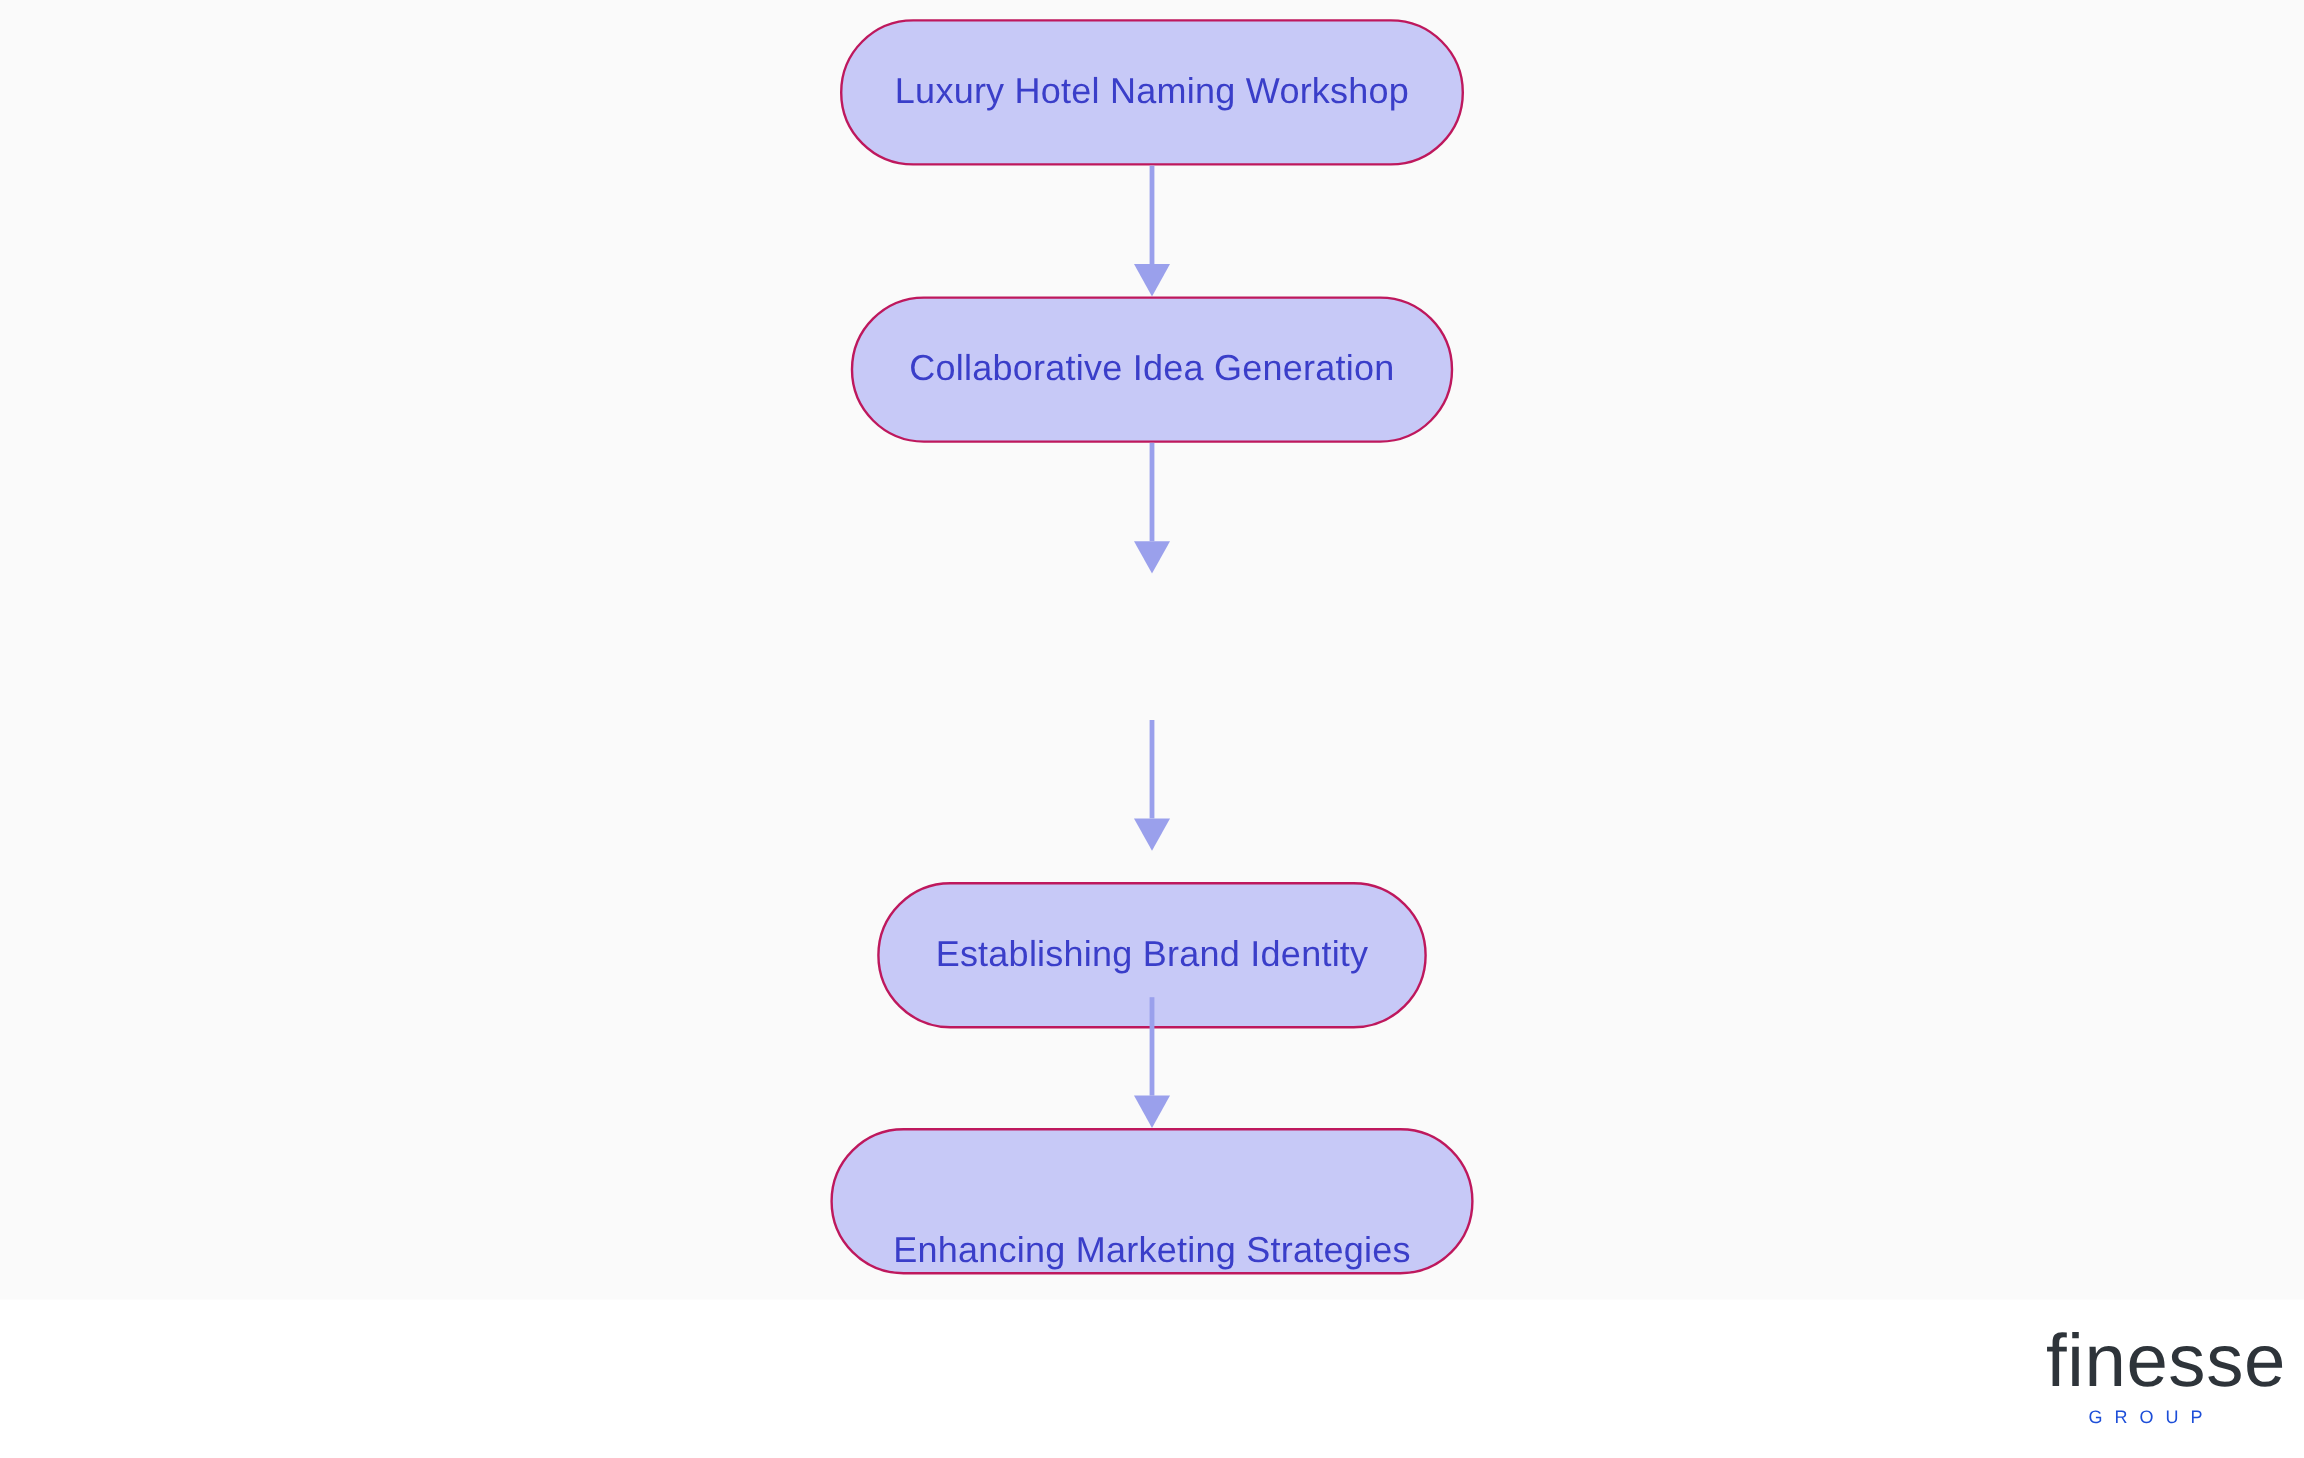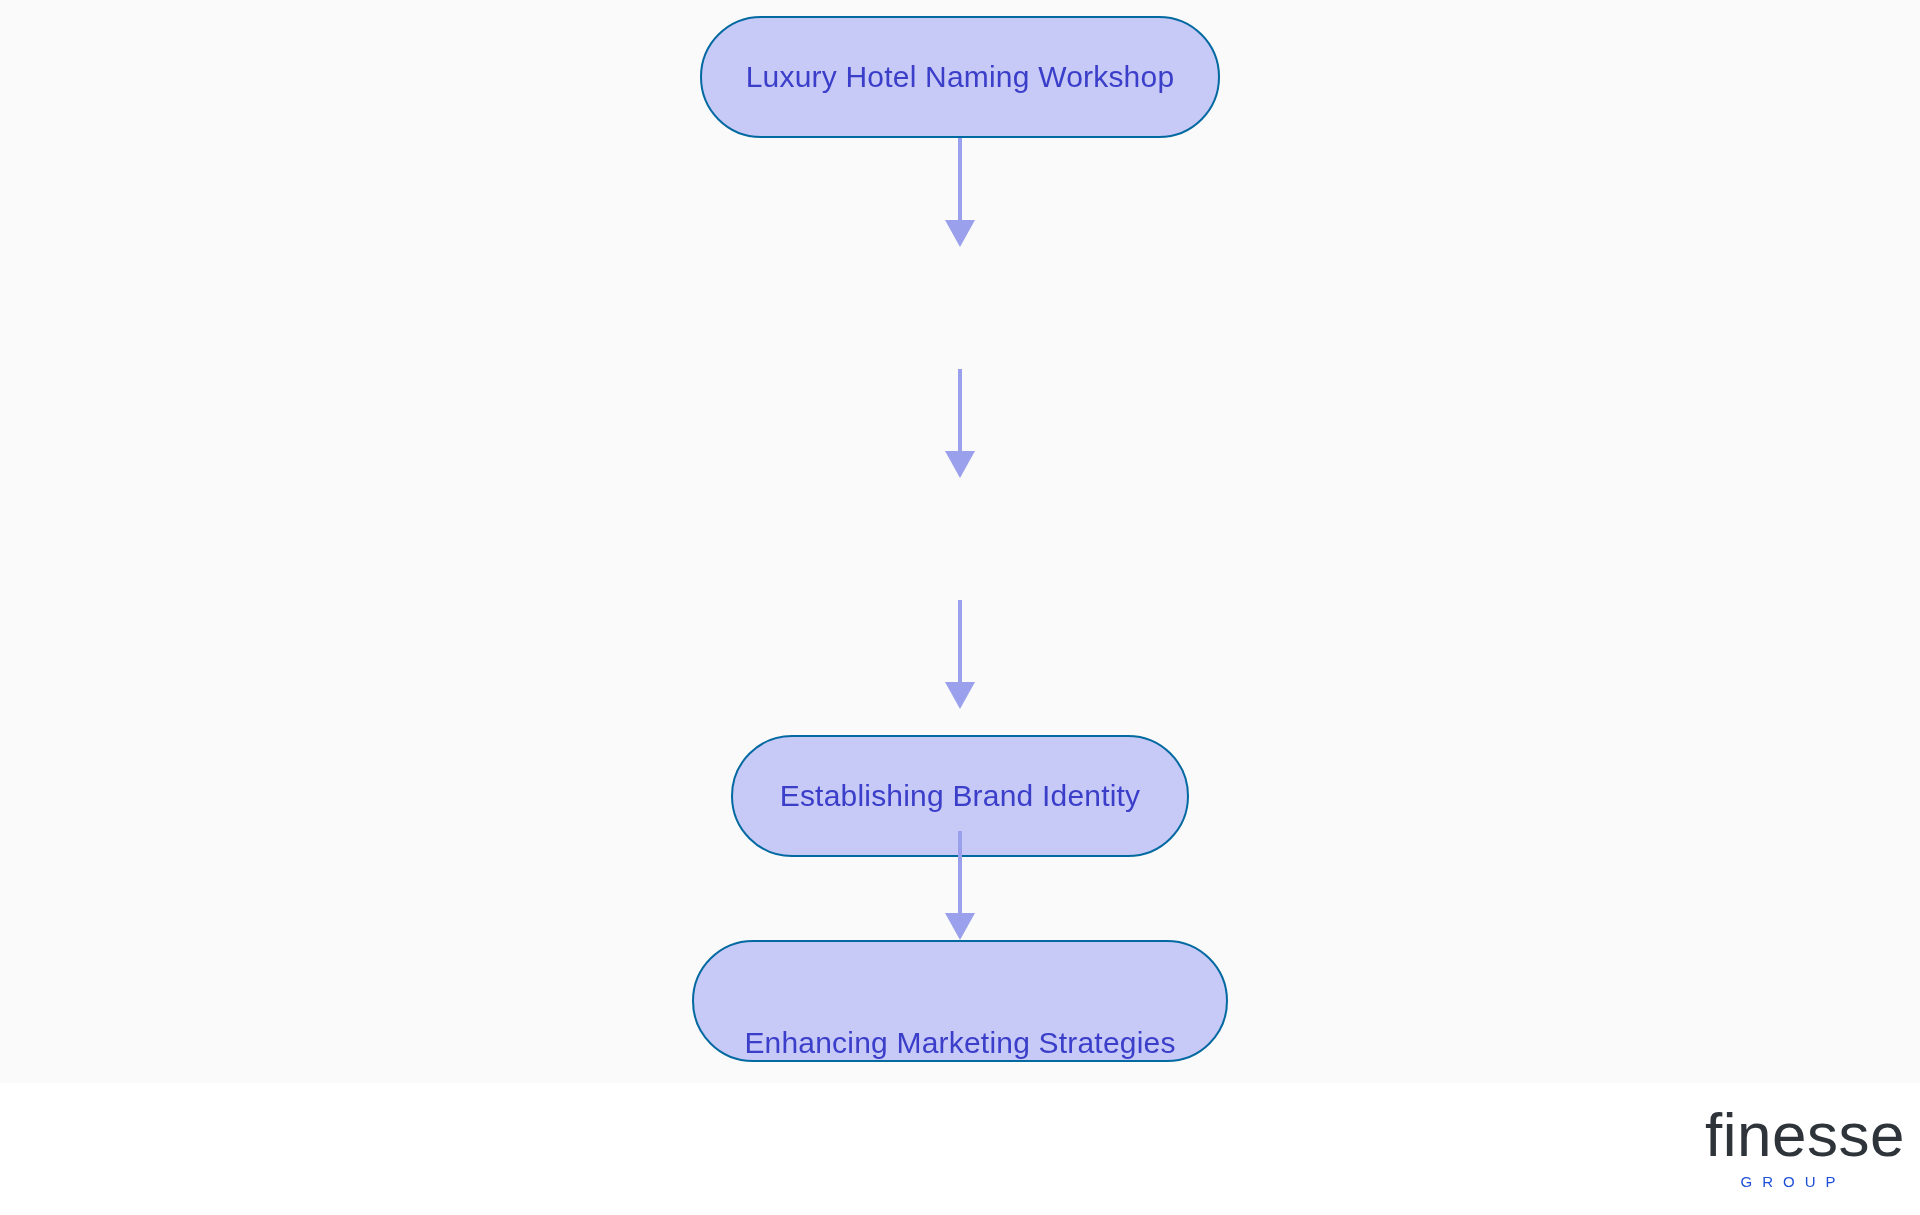--- a/index.html
+++ b/index.html
@@ -22,21 +22,21 @@
     height: 1083px;
     background: #fafafa;
   }
   .flow-node {
     position: absolute;
     left: 50%;
     transform: translateX(-50%);
     height: 122px;
     border-radius: 61px;
     background: #c7c9f7;
-    border: 2px solid #0369a1;
+    border: 2px solid #be185d;
     box-sizing: border-box;
     display: flex;
     align-items: center;
     justify-content: center;
     color: #3a3ec9;
     font-size: 30px;
     letter-spacing: 0.2px;
     white-space: nowrap;
   }
   .n1 { top: 16px;  width: 520px; }
@@ -103,20 +103,23 @@
 
     <div class="flow-node n1">
       <span>Luxury Hotel Naming Workshop</span>
     </div>
 
     <div class="arrow a1">
       <div class="shaft"></div>
       <div class="head"></div>
     </div>
 
+    <div class="flow-node n2">
+      <span>Collaborative Idea Generation</span>
+    </div>
 
     <div class="arrow a2">
       <div class="shaft"></div>
       <div class="head"></div>
     </div>
 
 
     <div class="arrow a3">
       <div class="shaft"></div>
       <div class="head"></div>

